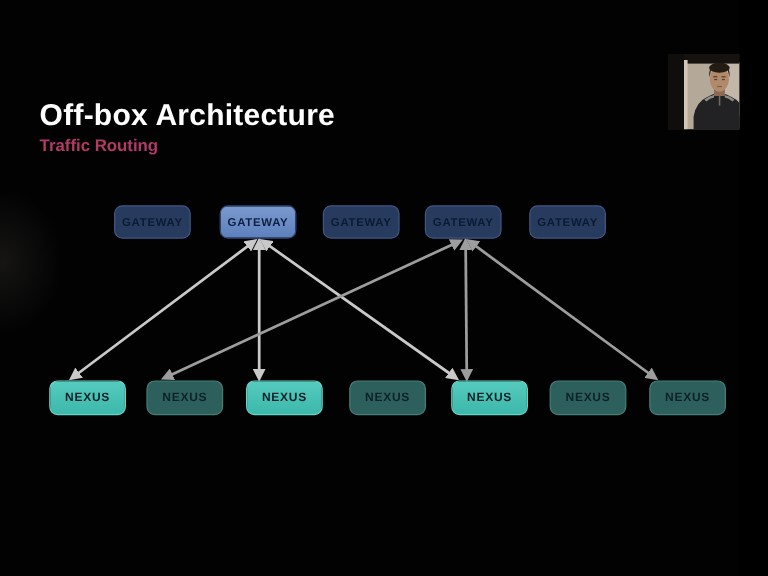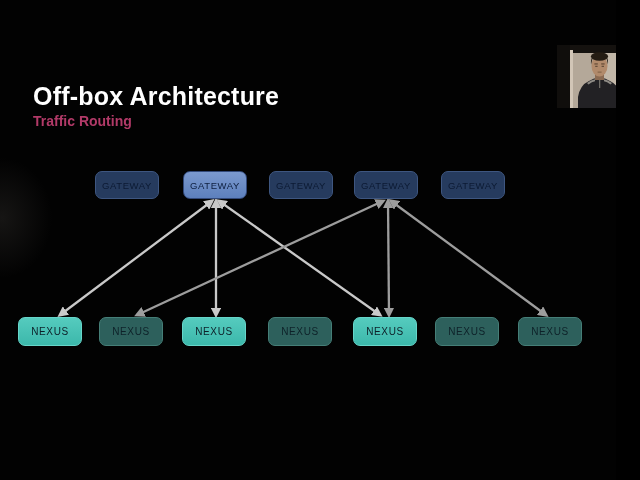--- a/index.html
+++ b/index.html
@@ -16,27 +16,27 @@
     position:absolute;left:33px;top:82px;color:#fff;font-size:25px;font-weight:600;
     letter-spacing:.2px;
   }
   .subtitle{
     position:absolute;left:33px;top:113px;color:#b23a68;font-size:14px;font-weight:700;
   }
   .lines{position:absolute;left:0;top:0;width:640px;height:480px;}
   .node{
     position:absolute;box-sizing:border-box;border-radius:7px;
     display:flex;align-items:center;justify-content:center;
-    font-weight:400;letter-spacing:.6px;
+    font-weight:700;letter-spacing:.6px;
   }
   .gw{background:#263b5e;border:1.5px solid #3e5680;color:#0c1a33;font-size:9.5px;}
   .gw.hl{
     background:linear-gradient(#7b99ce,#5d80bd);border:1.5px solid #32497a;color:#0e1f3f;
   }
-  .nx{font-size:10px;color:#0d2028;}
+  .nx{font-size:10px;color:#0d2028;margin-left:23px;}
   .nx.bright{background:linear-gradient(#55cbbe,#3cb8ab);border:1.5px solid #66d5c9;}
   .nx.dark{background:#2d605c;border:1.5px solid #457e77;color:#0e2229;}
   .webcam{
     position:absolute;left:557px;top:45px;width:83px;height:63px;overflow:hidden;background:#1a1714;
   }
   .webcam svg{display:block;}
 </style>
 </head>
 <body>
 

